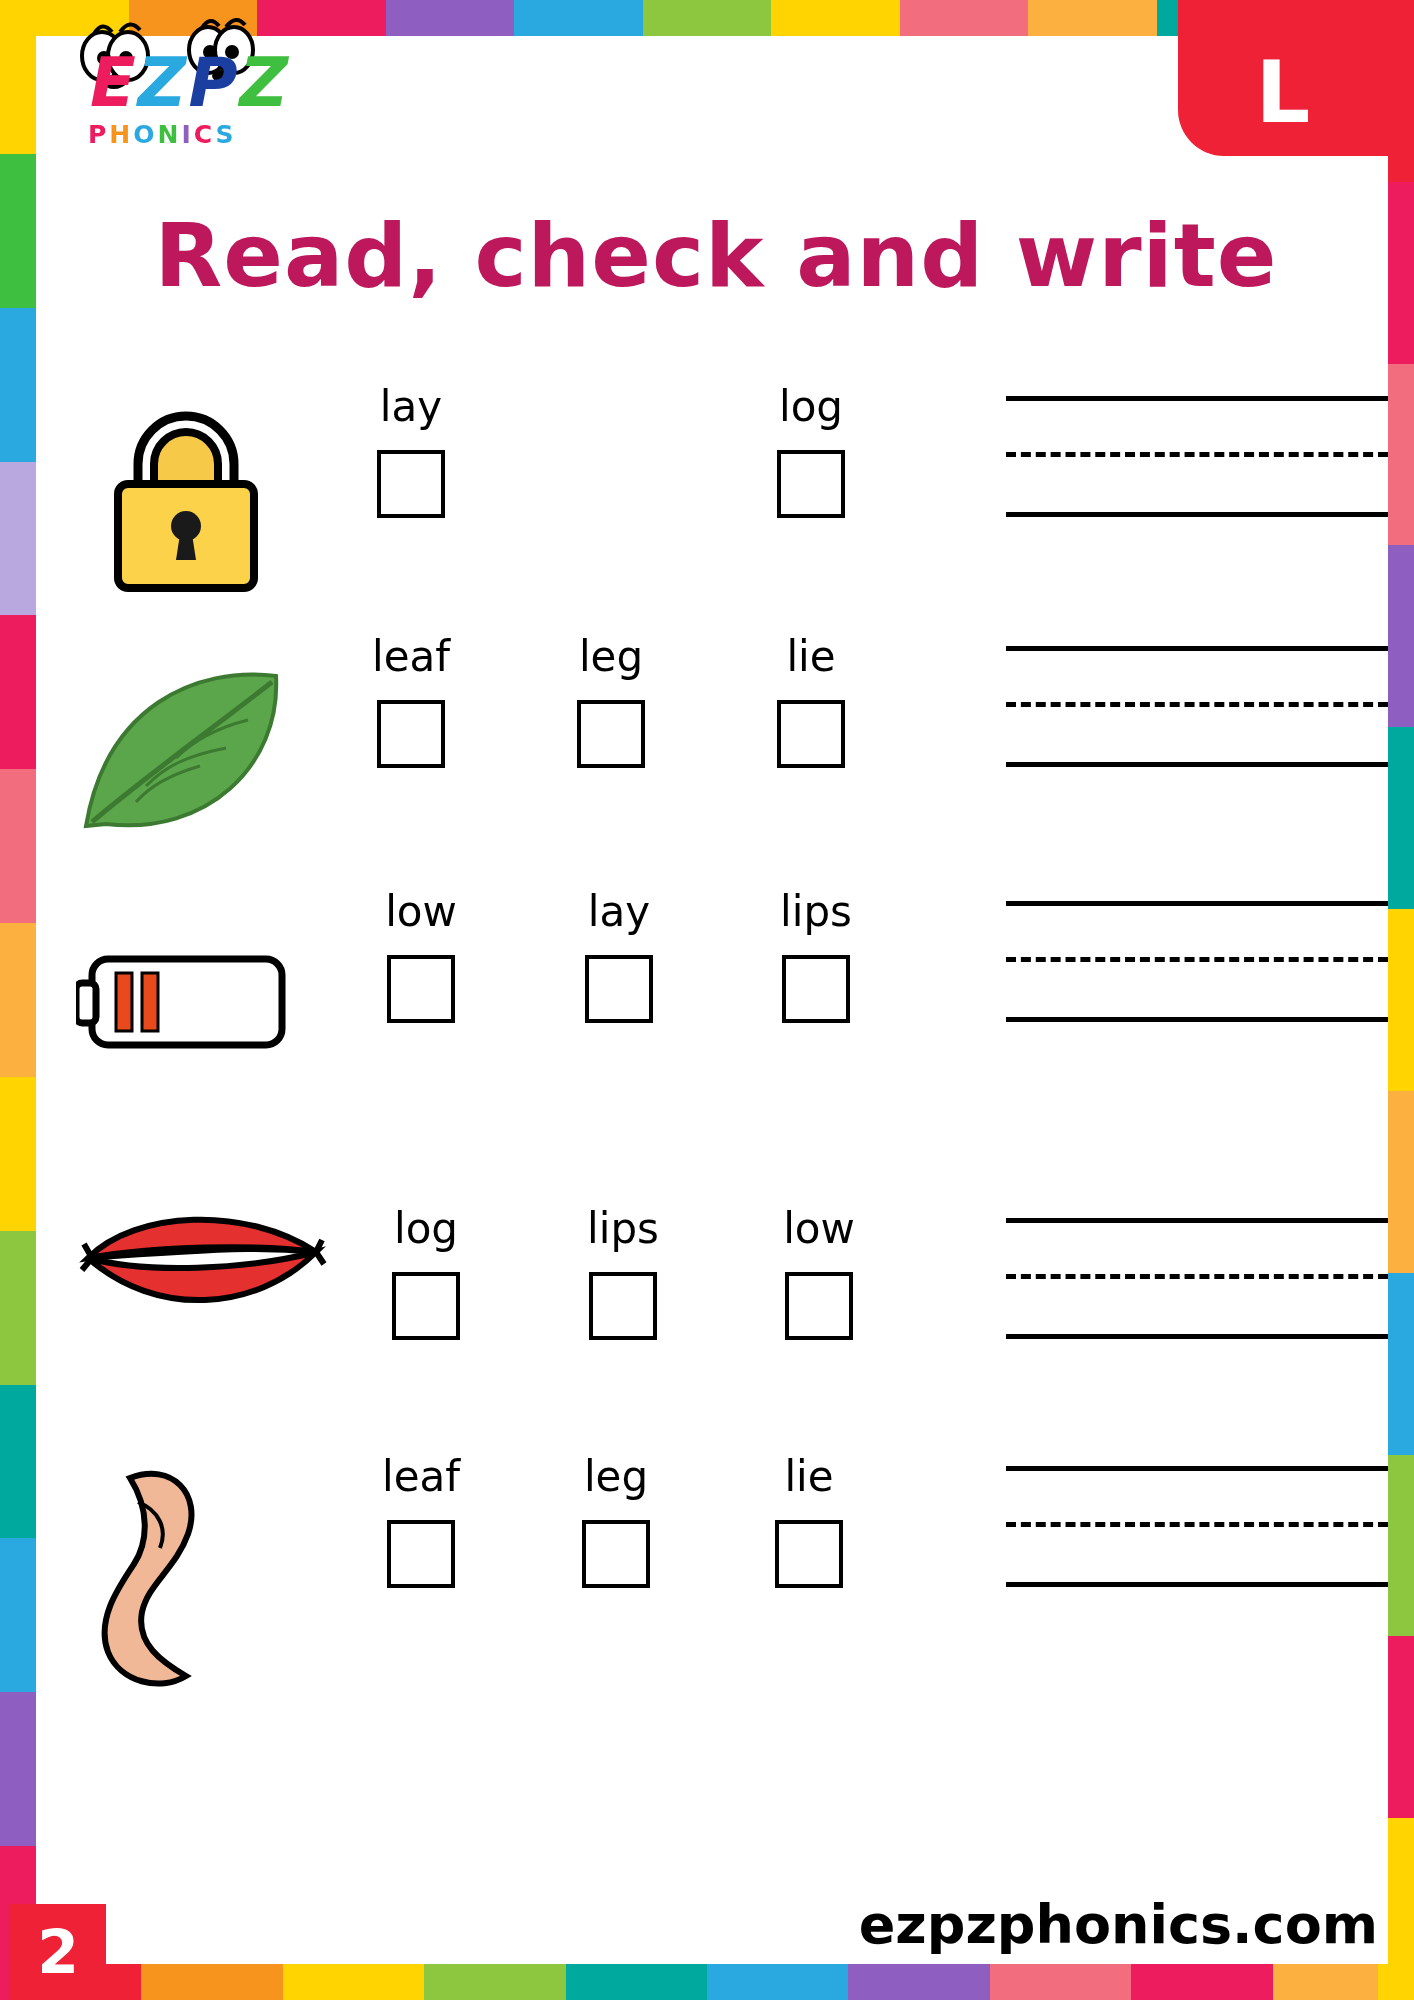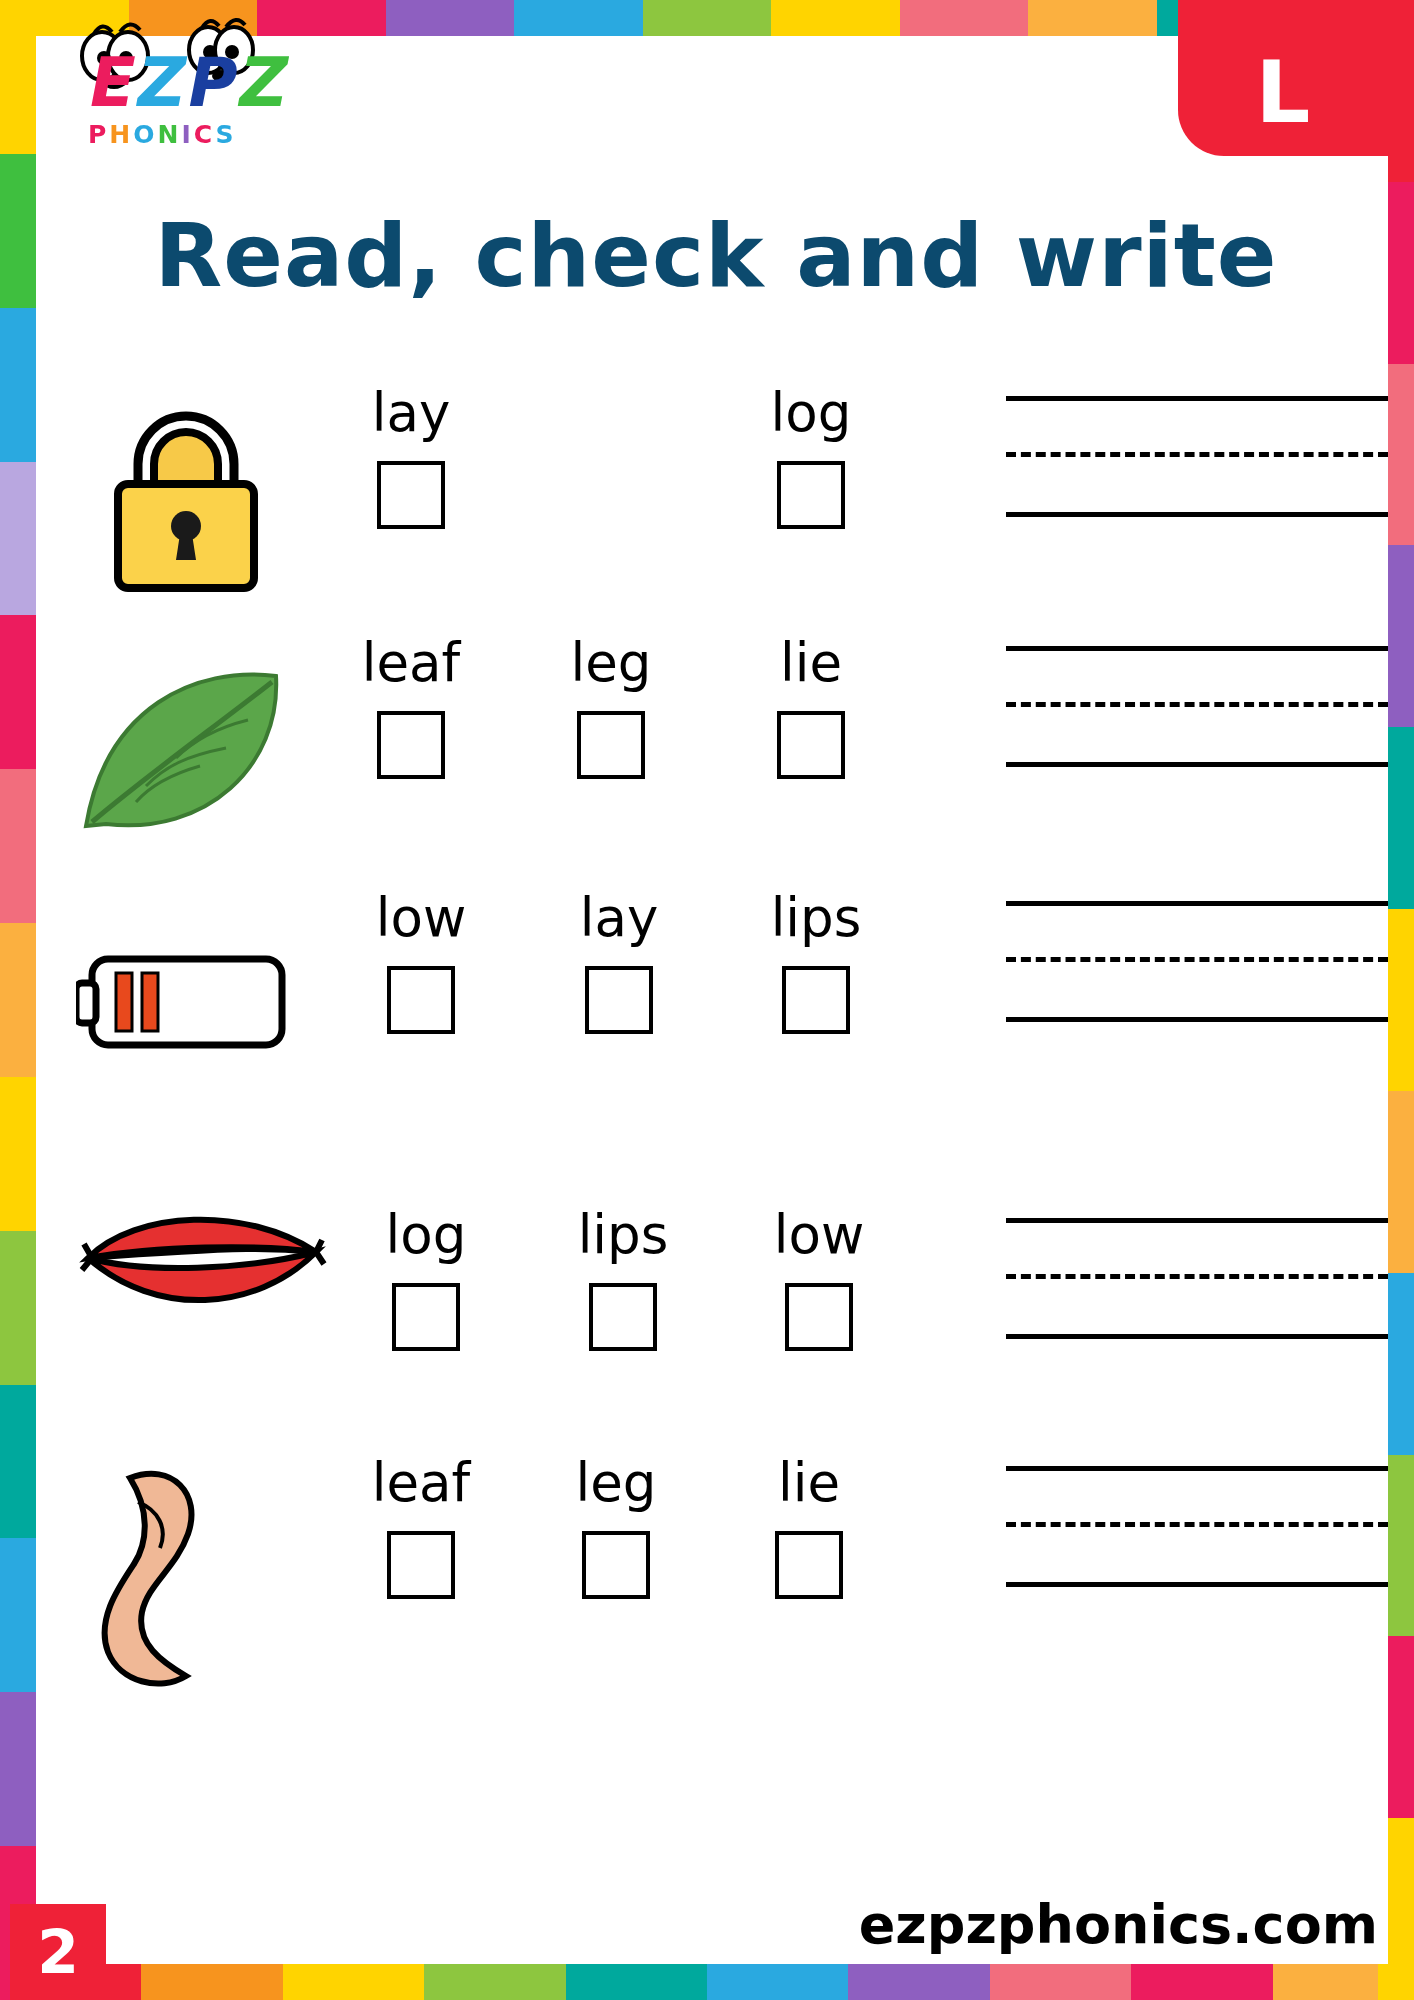--- a/index.html
+++ b/index.html
@@ -129,21 +129,21 @@
   .title {
     position: absolute;
     left: 40px;
     top: 168px;
     width: 1260px;
     text-align: center;
     font-family: "DejaVu Sans", sans-serif;
     font-weight: bold;
     font-size: 88px;
     letter-spacing: 1px;
-    color: #0c4a6e;
+    color: #be185d;
   }
 
   
   .row {
     position: absolute;
     left: 20px;
     width: 1320px;
     height: 248px;
   }
   .pic {
@@ -160,21 +160,21 @@
     width: 600px;
     height: 230px;
   }
   .choice {
     position: absolute;
     width: 180px;
     text-align: center;
   }
   .choice .word {
     font-family: "DejaVu Sans", sans-serif;
-    font-size: 53px;
+    font-size: 42px;
     color: #000;
     line-height: 1;
   }
   .choice .box {
     width: 68px;
     height: 68px;
     border: 4px solid #000;
     margin: 22px auto 0 auto;
     background: #fff;
     box-sizing: border-box;

